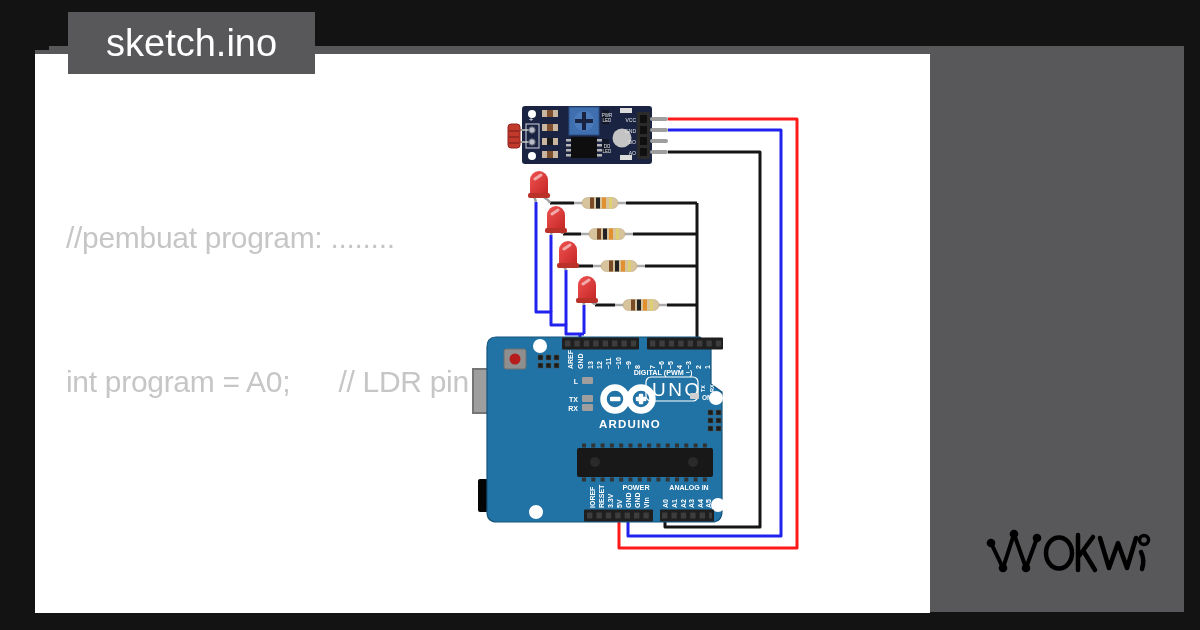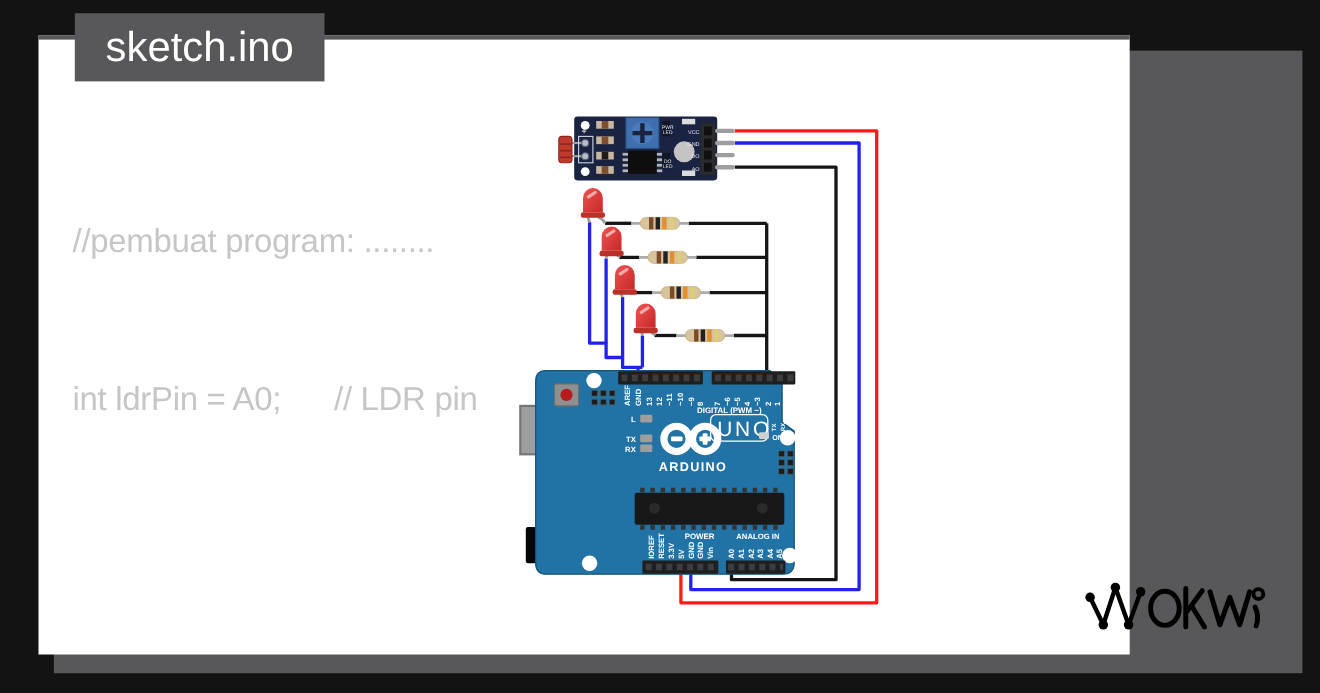--- a/index.html
+++ b/index.html
@@ -4,40 +4,40 @@
 <style>
   :root{
     --background:#131313; --card:#ffffff; --frame_gray:#58585a; --code_text:#c6c6c6;
     --board_blue:#2172a5; --wire_red:#ff1a1a; --wire_blue:#2222ee; --wire_black:#151515;
     --sensor_pcb:#1a2442;
   }
   html,body{margin:0;padding:0}
   body{width:1200px;height:630px;position:relative;overflow:hidden;
        background:var(--background);font-family:"Liberation Sans",sans-serif}
   .shadow{position:absolute;left:49px;top:46px;width:1135px;height:566px;background:var(--frame_gray)}
-  .card{position:absolute;left:35px;top:32px;width:992px;height:563px;background:var(--card);
+  .card{position:absolute;left:35px;top:50px;width:895px;height:563px;background:var(--card);
         border-top:4px solid var(--frame_gray);box-sizing:border-box;overflow:hidden}
   .titlebox{position:absolute;left:68px;top:12px;height:62px;background:var(--frame_gray);
-        color:#ffffff;font-size:38px;line-height:62px;padding:0 28px;z-index:5}
+        color:#ffffff;font-size:38px;line-height:62px;padding:0 38px;z-index:5}
   .code{position:absolute;left:31px;top:64px;color:var(--code_text);font-size:30px;line-height:48px;
         white-space:pre;letter-spacing:-0.3px}
   .code div{height:48px}
   svg.circuit{position:absolute;left:0;top:0;z-index:3;pointer-events:none}
   .pinlab{font-size:7px;font-weight:bold;fill:#ffffff}
   .boardlab{font-weight:bold;fill:#ffffff}
 </style>
 </head>
 <body>
 
 <div class="shadow"></div>
 
 <div class="card">
   <div class="code">
     <div>//pembuat program: ........</div>
-    <div>int ldrPin = A0;      // LDR pin</div>
+    <div>int program = A0;      // LDR pin</div>
     
     
     
     
     
     
     
     
   </div>
 </div>

